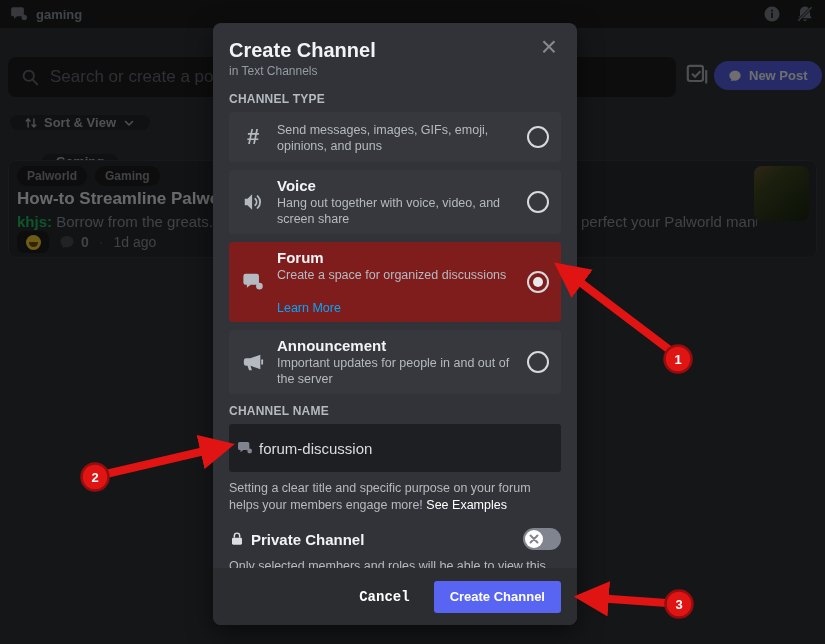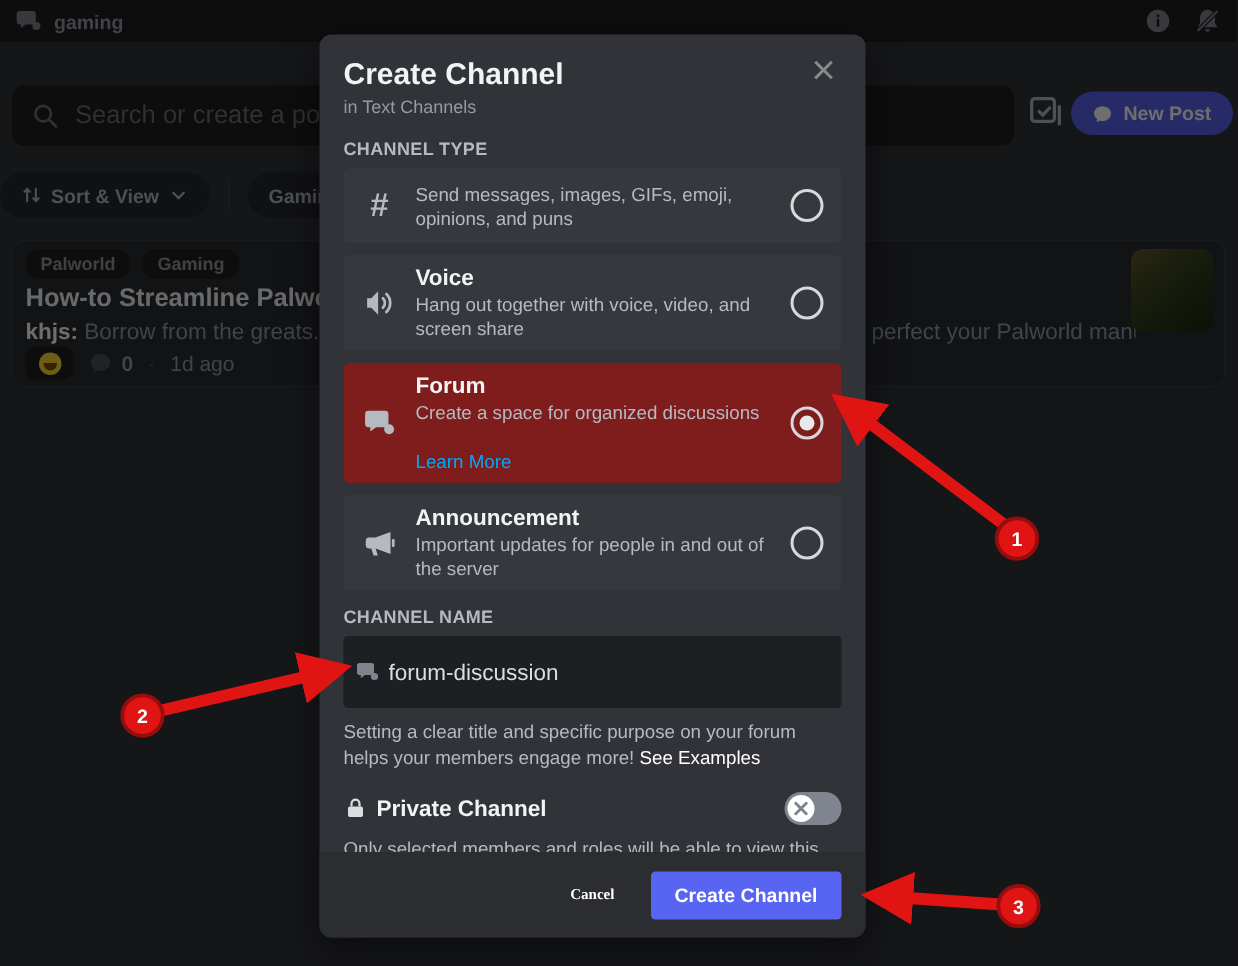--- a/index.html
+++ b/index.html
@@ -17,31 +17,31 @@
   .searchbar { position:absolute; left:8px; top:57px; width:668px; height:40px; background:#1e1f22; border-radius:8px; display:flex; align-items:center; padding:0 12px; gap:10px; }
   .searchbar svg { width:20px; height:20px; color:#6d6f78; flex:none; }
   .searchbar input { background:transparent; border:none; outline:none; color:#dbdee1; font-size:17px; width:100%; font-family:inherit; }
   .searchbar input::placeholder { color:#6d6f78; }
 
   .markread { position:absolute; left:684px; top:62px; width:26px; height:26px; color:#b5bac1; }
   .markread svg { width:100%; height:100%; }
   .newpost { position:absolute; left:714px; top:61px; height:29px; padding:0 14px; background:#5865f2; border:none; border-radius:14.5px; color:#fff; font-size:13px; font-weight:700; display:flex; align-items:center; gap:7px; font-family:inherit; }
   .newpost svg { width:14px; height:14px; }
 
-  .filterrow { position:absolute; left:0; top:115px; height:30px; display:flex; align-items:center; gap:12px; }
+  .filterrow { position:absolute; left:10px; top:115px; height:30px; display:flex; align-items:center; gap:12px;flex-direction:column; }
   .pill { height:30px; border-radius:15px; background:#26282c; color:#b5bac1; font-size:13px; font-weight:600; display:flex; align-items:center; gap:6px; padding:0 14px; }
   .pill svg { width:14px; height:14px; }
   .vdivider { width:1px; height:22px; background:#3f4147; }
 
   .postcard { position:absolute; left:8px; top:160px; width:809px; height:98px; background:#2b2d31; border:1px solid #3a3c42; border-radius:8px; }
   .ptags { position:absolute; left:8px; top:5px; display:flex; gap:8px; }
   .ptag { background:#1e1f22; color:#96989d; font-size:12px; font-weight:600; padding:3px 10px; border-radius:10px; }
   .ptitle { position:absolute; left:8px; top:28px; width:740px; color:#f2f3f5; font-size:17px; font-weight:700; white-space:nowrap; overflow:hidden; }
   .pdesc { position:absolute; left:8px; top:52px; width:560px; font-size:15px; color:#949ba4; white-space:nowrap; overflow:hidden; }
-  .pdesc .author { color:#ffffff; font-weight:600; }
+  .pdesc .author { color:#22c55e; font-weight:600; }
   .pdesc-right { position:absolute; left:572px; top:52px; width:176px; font-size:15px; color:#949ba4; white-space:nowrap; overflow:hidden; }
   .preact { position:absolute; left:8px; top:70px; display:flex; align-items:center; gap:10px; }
   .reaction { width:32px; height:22px; background:#1e1f22; border-radius:7px; display:flex; align-items:center; justify-content:center; }
   .emoji-face { width:15px; height:15px; border-radius:50%; background:#fdd835; position:relative; }
   .emoji-face::after { content:""; position:absolute; left:3px; top:7px; width:9px; height:5px; border-radius:0 0 9px 9px; background:#7a4f01; }
   .ccount { display:flex; align-items:center; gap:6px; color:#949ba4; font-size:14px; font-weight:600; }
   .ccount svg { width:16px; height:16px; color:#4e5058; }
   .psep { color:#5c5e66; font-size:14px; }
   .ptime { color:#949ba4; font-size:14px; }
   .pthumb { position:absolute; right:7px; top:5px; width:55px; height:55px; border-radius:8px; background:linear-gradient(140deg,#6b5a36 0%,#41491f 30%,#2e3a1c 60%,#1d2713 100%); }
@@ -74,21 +74,21 @@
   .m-help a { color:#ffffff; text-decoration:none; cursor:pointer; }
   .m-priv { margin:14px 16px 0; display:flex; align-items:center; }
   .m-priv .lock { width:16px; height:16px; color:#dbdee1; margin-right:6px; }
   .m-priv .lock svg { width:100%; height:100%; }
   .m-priv-label { color:#f2f3f5; font-size:15px; font-weight:600; flex:1; }
   .toggle { width:38px; height:22px; border-radius:11px; background:#80848e; position:relative; cursor:pointer; }
   .toggle .knob { position:absolute; left:2px; top:2px; width:18px; height:18px; border-radius:50%; background:#fff; display:flex; align-items:center; justify-content:center; }
   .toggle .knob svg { width:10px; height:10px; stroke:#80848e; }
   .m-priv-desc { margin:8px 16px 0; color:#b5bac1; font-size:12.5px; line-height:17px; }
   .m-footer { position:absolute; left:0; bottom:0; width:100%; height:57px; background:#2b2d31; border-radius:0 0 8px 8px; display:flex; align-items:center; justify-content:flex-end; padding:0 16px; gap:8px; }
-  .btn-cancel { background:transparent; border:none; color:#fff; font-size:10px; font-weight:600; padding:0 16px; height:32px; cursor:pointer; font-family:Liberation Serif, serif; }
+  .btn-cancel { background:transparent; border:none; color:#fff; font-size:14px; font-weight:600; padding:0 16px; height:32px; cursor:pointer; font-family:Liberation Mono, monospace; }
   .btn-create { background:#5865f2; border:none; color:#fff; font-size:13px; font-weight:600; border-radius:3px; height:32px; padding:0 16px; cursor:pointer; font-family:inherit; }
 
   .annots { position:absolute; inset:0; z-index:100; pointer-events:none; }
 </style>
 </head>
 <body>
 
 <div id="app">
 
   <div class="topbar">

